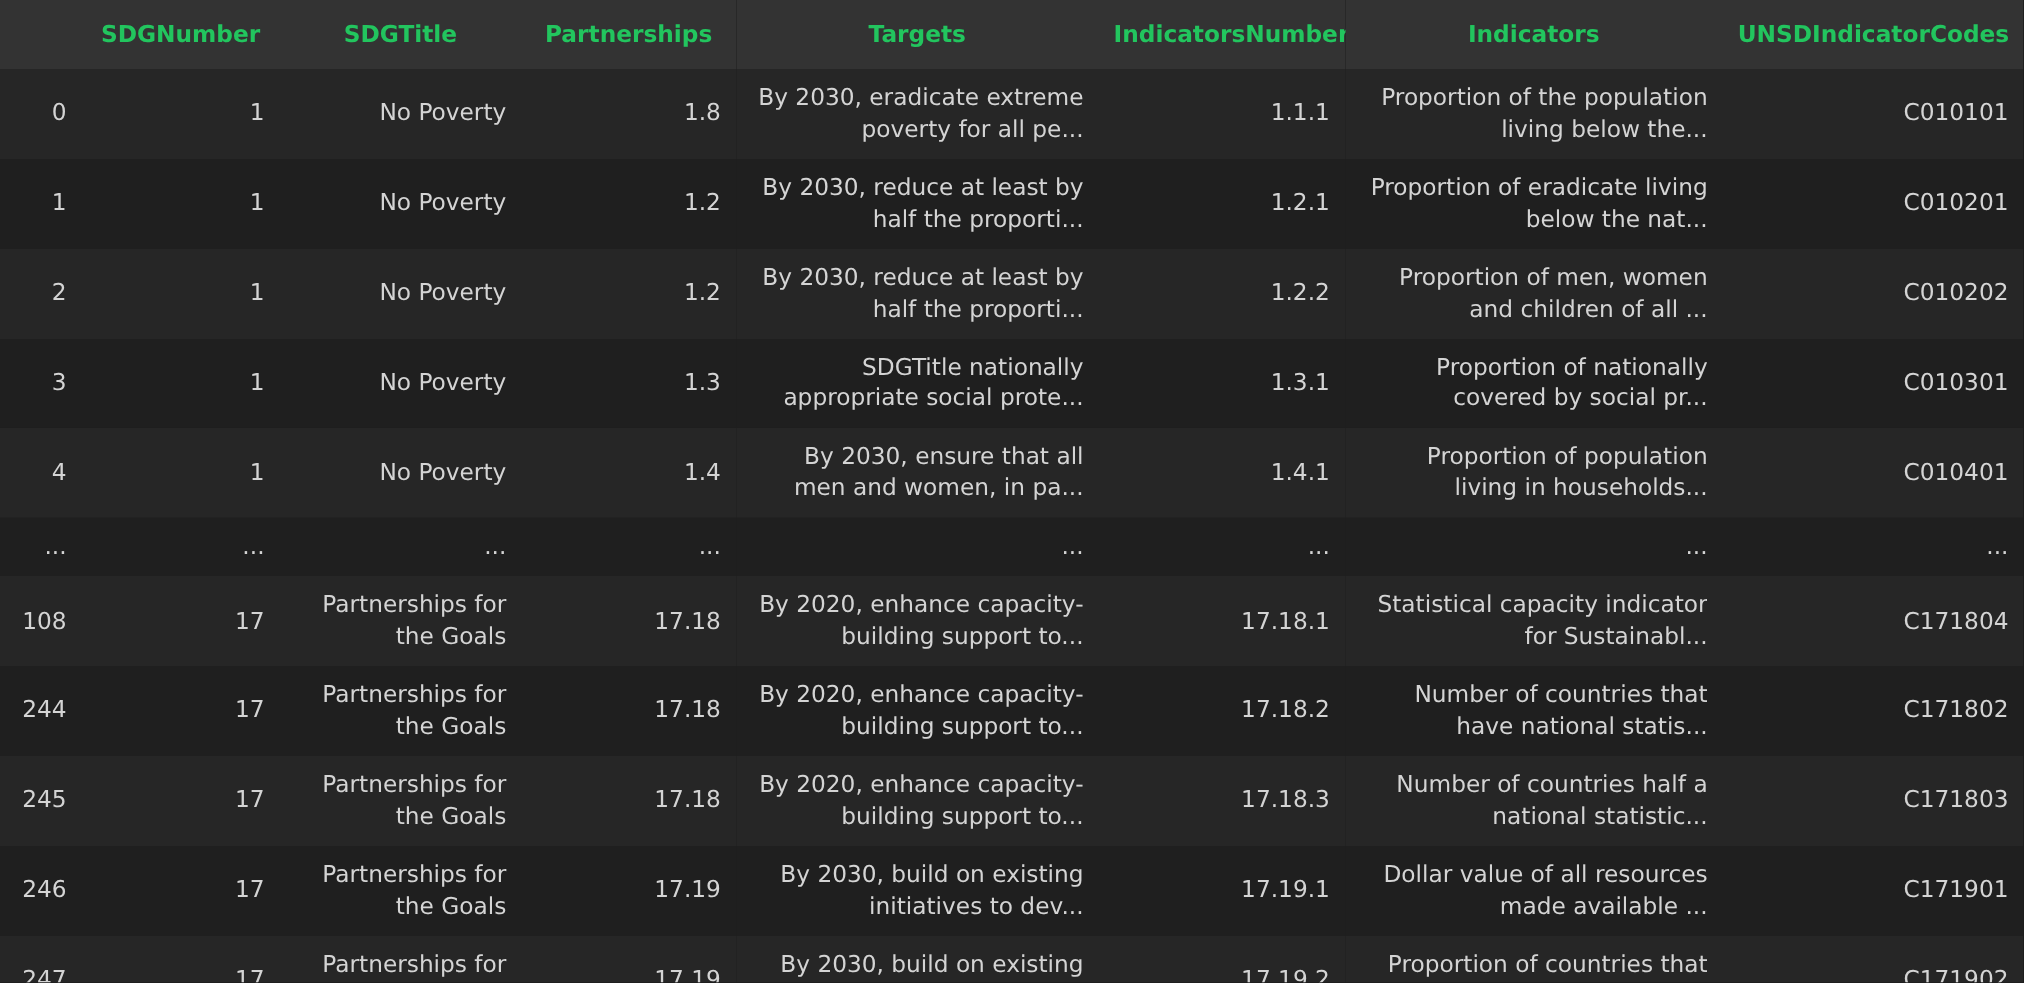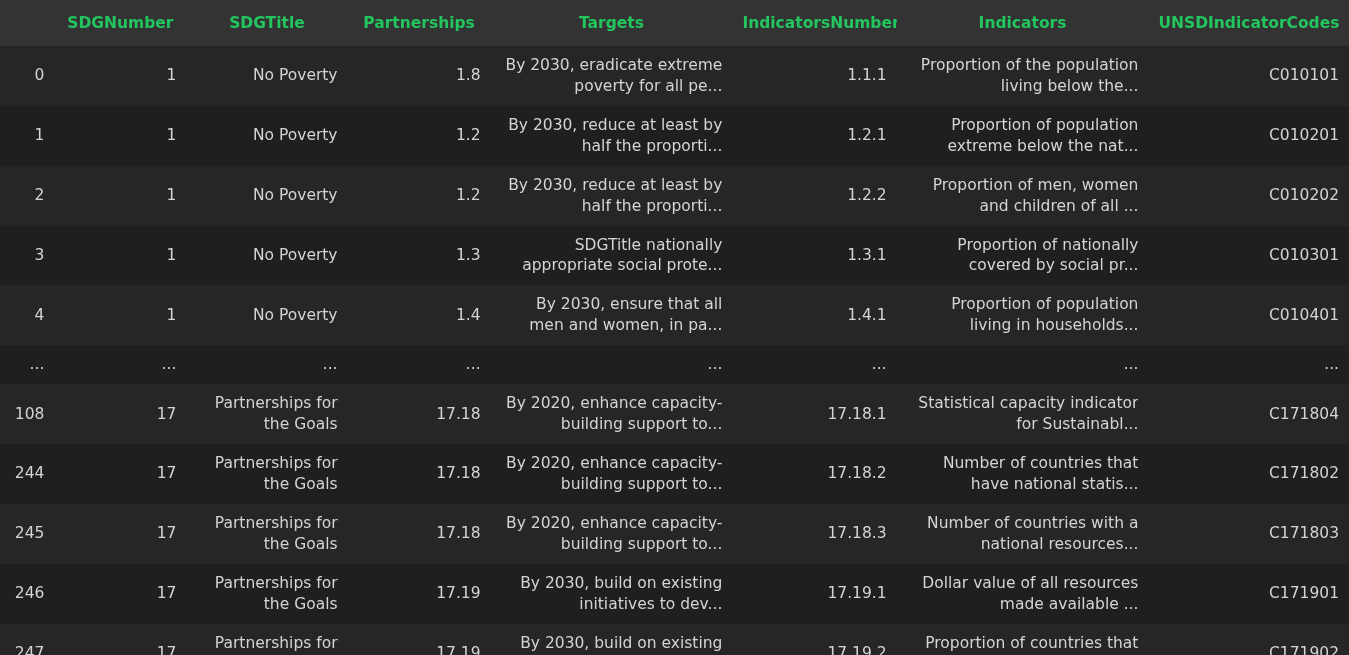--- a/index.html
+++ b/index.html
@@ -112,21 +112,21 @@
         <td>1</td>
         <td>
             <span class="wrap2">No Poverty</span>
           </td>
         <td>1.2</td>
         <td>
             <span class="wrap2">By 2030, reduce at least by half the proporti...</span>
           </td>
         <td>1.2.1</td>
         <td>
-            <span class="wrap2">Proportion of population extreme below the nat...</span>
+            <span class="wrap2">Proportion of eradicate living below the nat...</span>
           </td>
         <td>C010201</td>
       </tr>
 
       <tr class="odd">
         <td class="idx">2</td>
         <td>1</td>
         <td>
             <span class="wrap2">No Poverty</span>
           </td>
@@ -225,21 +225,21 @@
         <td>17</td>
         <td>
             <span class="wrap2">Partnerships for the Goals</span>
           </td>
         <td>17.18</td>
         <td>
             <span class="wrap2">By 2020, enhance capacity-building support to...</span>
           </td>
         <td>17.18.3</td>
         <td>
-            <span class="wrap2">Number of countries with a national resources...</span>
+            <span class="wrap2">Number of countries half a national statistic...</span>
           </td>
         <td>C171803</td>
       </tr>
 
       <tr class="even">
         <td class="idx">246</td>
         <td>17</td>
         <td>
             <span class="wrap2">Partnerships for the Goals</span>
           </td>

